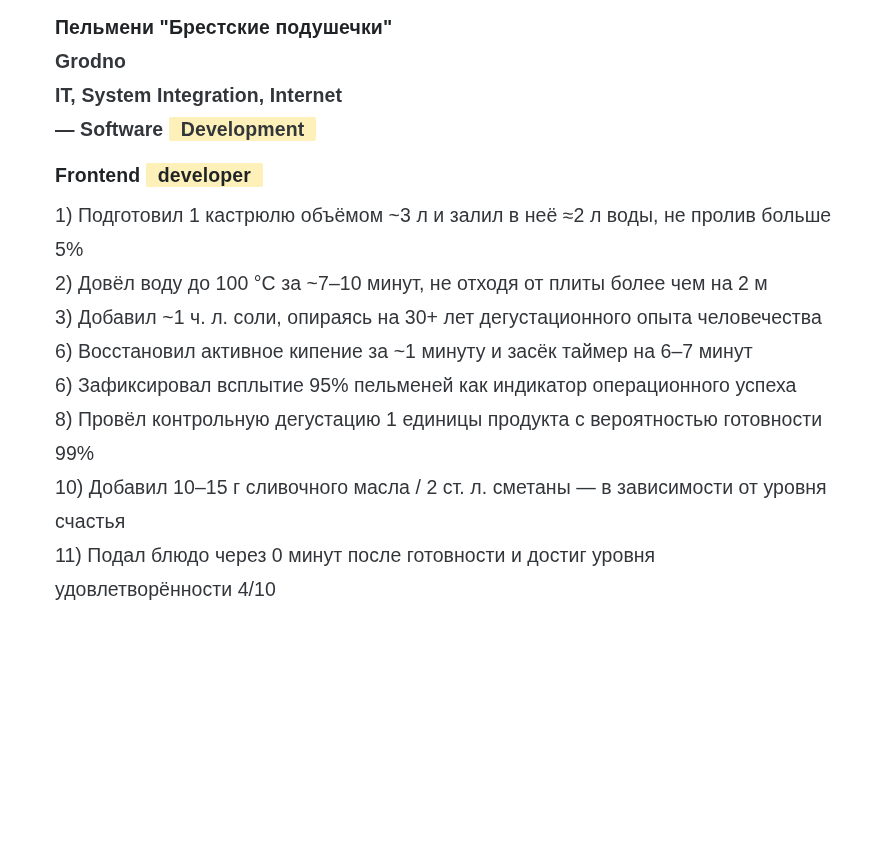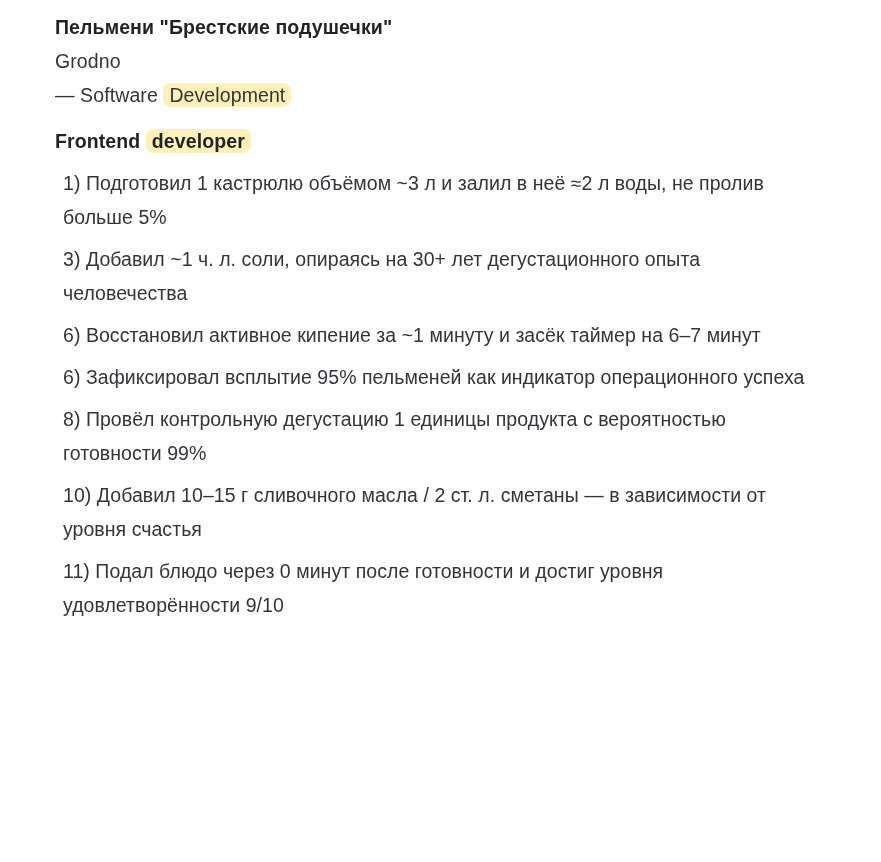--- a/index.html
+++ b/index.html
@@ -26,29 +26,29 @@
   }
   .company-title {
     font-size: 19.5px;
     font-weight: bold;
     line-height: 34px;
     color: #1f2326;
     letter-spacing: 0.1px;
   }
   .meta-line {
     font-size: 19.5px;
-    font-weight: normal;
+    font-weight: bold;
     line-height: 34px;
     color: #32363a;
     letter-spacing: 0.1px;
   }
   .hl {
     background: #fdf0b8;
-    padding: 1px 6px;
-    border-radius: 8px;
+    padding: 1px 12px;
+    border-radius: 2px;
   }
   .role-line {
     font-size: 19.5px;
     font-weight: bold;
     line-height: 34px;
     color: #1f2326;
     margin-top: 12px;
     margin-bottom: 6px;
     letter-spacing: 0.1px;
   }
@@ -58,41 +58,43 @@
   .bullets {
     margin: 0;
     padding: 0;
     list-style: none;
   }
   .bullets li {
     font-size: 19.5px;
     line-height: 34px;
     color: #32363a;
     letter-spacing: 0.05px;
-    margin: 8px;
+    margin: 0;
     padding: 0;
     max-width: 790px;
   }
 </style>
 </head>
 <body>
 
 <div class="page">
 
   <div class="header-block">
     <div class="company-title">Пельмени "Брестские подушечки"</div>
     <div class="meta-line">Grodno</div>
+    <div class="meta-line">IT, System Integration, Internet</div>
     <div class="meta-line"><span>— Software </span><span class="hl">Development</span></div>
   </div>
 
   <div class="role-line"><span>Frontend </span><span class="hl">developer</span></div>
 
   <ul class="bullets">
     <li>1) Подготовил 1 кастрюлю объёмом ~3 л и залил в неё ≈2 л воды, не пролив больше 5%</li>
+    <li>2) Довёл воду до 100 °C за ~7–10 минут, не отходя от плиты более чем на 2 м</li>
     <li>3) Добавил ~1 ч. л. соли, опираясь на 30+ лет дегустационного опыта человечества</li>
     <li>6) Восстановил активное кипение за ~1 минуту и засёк таймер на 6–7 минут</li>
     <li>6) Зафиксировал всплытие 95% пельменей как индикатор операционного успеха</li>
     <li>8) Провёл контрольную дегустацию 1 единицы продукта с вероятностью готовности 99%</li>
     <li>10) Добавил 10–15 г сливочного масла / 2 ст. л. сметаны — в зависимости от уровня счастья</li>
-    <li>11) Подал блюдо через 0 минут после готовности и достиг уровня удовлетворённости 9/10</li>
+    <li>11) Подал блюдо через 0 минут после готовности и достиг уровня удовлетворённости 4/10</li>
   </ul>
 
 </div>
 
 </body></html>

